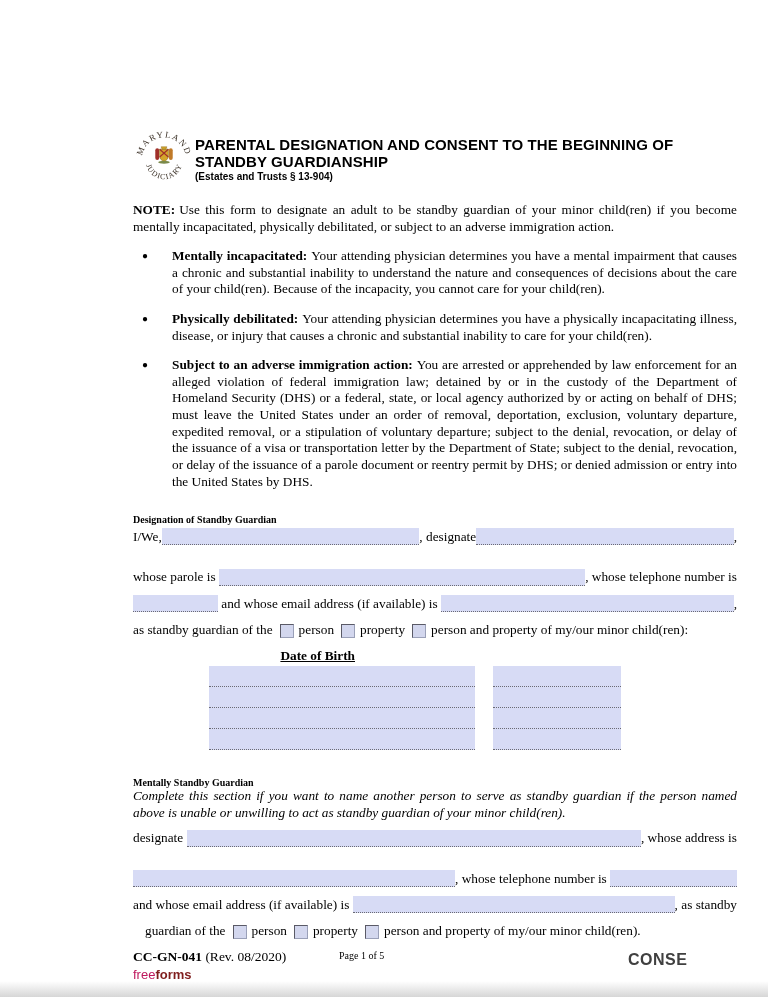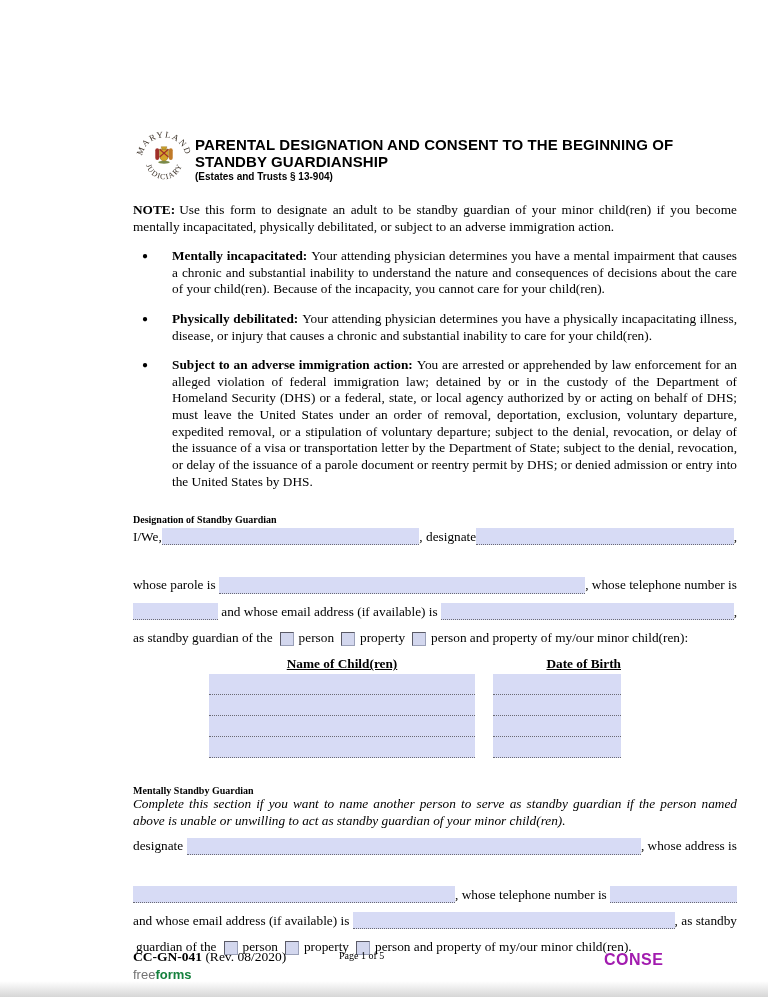--- a/index.html
+++ b/index.html
@@ -27,21 +27,21 @@
 
   
   .section-heading{font-size:10px;font-weight:bold;margin:24px 0 3px 0;}
   .form-line{display:flex;align-items:baseline;font-size:13.3px;line-height:1.3;margin-bottom:9px;}
   .t{white-space:pre;}
   .field{
     background:#d7dbf5;border-bottom:1px dotted #6a6a74;height:16px;
     display:inline-block;position:relative;align-self:flex-end;
   }
   .grow{flex:1;}
-  .has-caption{margin-bottom:31px;}
+  .has-caption{margin-bottom:23px;}
   .cb{
     width:12px;height:12px;flex:0 0 auto;align-self:center;position:relative;top:1px;
     background:#d3d7ee;display:inline-block;margin:0 5px 0 7px;
     border:1px solid #9aa0b8;border-top-color:#5a5a66;border-left-color:#5a5a66;
   }
 
   
   .child-table{margin:10px 0 0 76px;width:412px;font-size:13.3px;}
   .child-headers{display:flex;font-weight:bold;margin-bottom:2px;}
   .ch1{width:266px;text-align:center;}
@@ -53,27 +53,27 @@
   .child-row{height:20px;background:#d7dbf5;border-bottom:1px dotted #6a6a74;}
 
   .italic-note{font-style:italic;margin-bottom:8px;}
 
   
   .footer{position:absolute;left:0;top:949px;width:768px;font-size:13.5px;}
   .footer .form-number{position:absolute;left:133px;top:0;}
   .footer .form-number b{font-weight:bold;}
   .footer .page-indicator{position:absolute;left:339px;top:1px;font-size:10px;}
   .footer .watermark{
-    position:absolute;left:604px;top:2px;
+    position:absolute;left:628px;top:2px;
     font-family:"Liberation Sans", sans-serif;font-weight:600;font-size:16px;
-    letter-spacing:.5px;color:#a21caf;
+    letter-spacing:.5px;color:#404040;
   }
   .brand{position:absolute;left:133px;top:967px;font-family:"Liberation Sans", sans-serif;font-size:13px;}
-  .brand .free{color:#737373;}
-  .brand .forms{color:#15803d;font-weight:bold;}
+  .brand .free{color:#be185d;}
+  .brand .forms{color:#7f1d1d;font-weight:bold;}
   .bottom-shade{
     position:absolute;left:0;bottom:0;width:768px;height:16px;
     background:linear-gradient(to bottom, rgba(255,255,255,0), #d6d6d6);
   }
 </style>
 </head>
 <body>
 
 <div class="content">
 
@@ -150,21 +150,20 @@
     <span class="cb"></span>
     <span class="t">person</span>
     <span class="cb"></span>
     <span class="t">property</span>
     <span class="cb"></span>
     <span class="t">person and property of my/our minor child(ren):</span>
   </div>
 
   <div class="child-table">
     <div class="child-headers">
-      <div class="ch1"><span>Name of Child(ren)</span></div>
       <div class="ch2"><span>Date of Birth</span></div>
     </div>
     <div class="child-cols">
       <div class="col-names">
         <div class="child-row"></div>
         <div class="child-row"></div>
         <div class="child-row"></div>
         <div class="child-row"></div>
       </div>
       <div class="col-dob">
@@ -190,21 +189,21 @@
     <span class="t">, whose telephone number is </span>
     <span class="field grow"></span>
   </div>
 
   <div class="form-line">
     <span class="t">and whose email address (if available) is </span>
     <span class="field" style="width:330px;"></span>
     <span class="t">, as standby</span>
   </div>
 
-  <div class="form-line" style="margin-left:3px;">
+  <div class="form-line" style="margin-left:12px;">
     <span class="t">guardian of the</span>
     <span class="cb"></span>
     <span class="t">person</span>
     <span class="cb"></span>
     <span class="t">property</span>
     <span class="cb"></span>
     <span class="t">person and property of my/our minor child(ren).</span>
   </div>
 
 </div>

